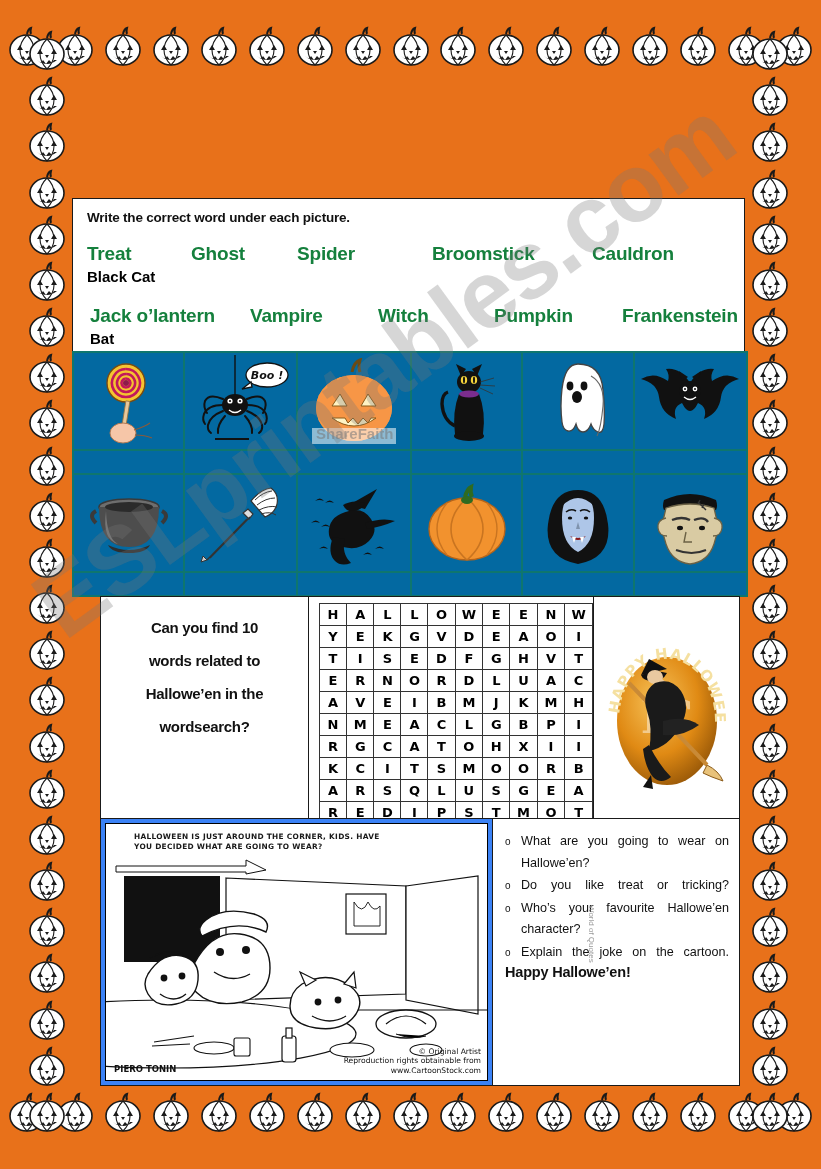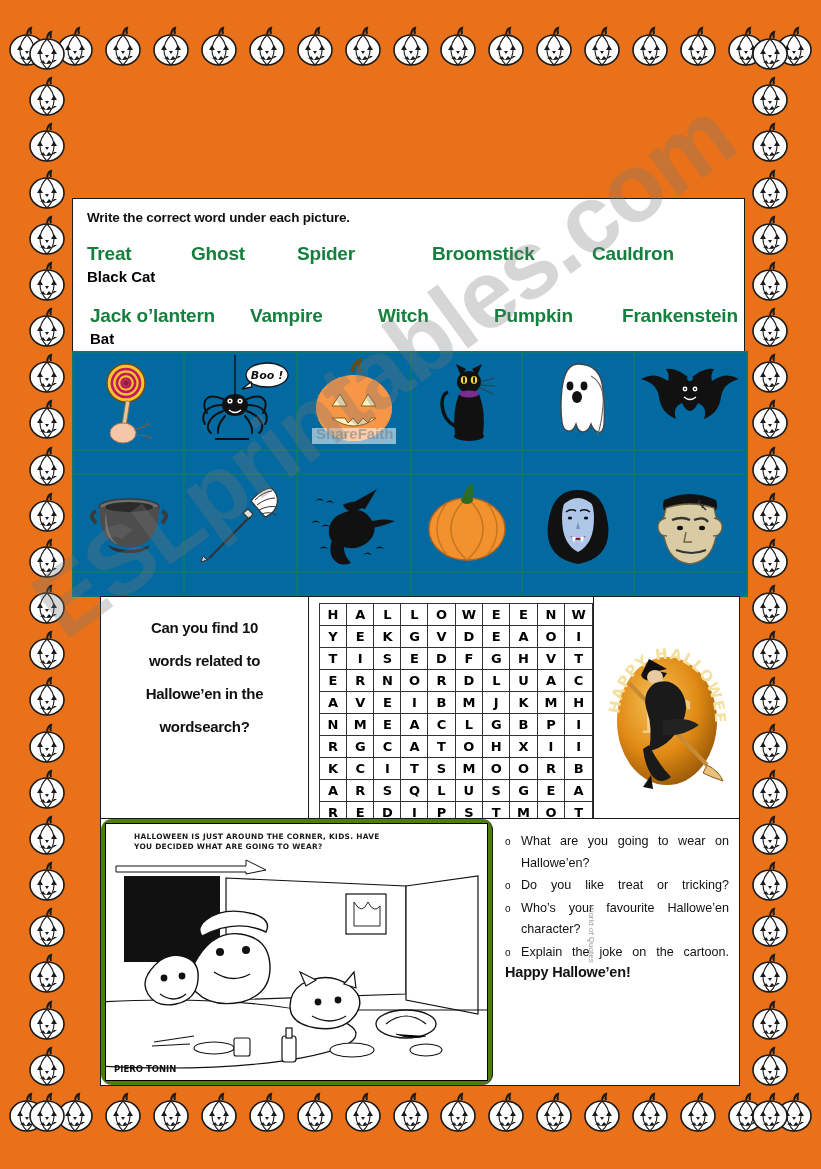--- a/index.html
+++ b/index.html
@@ -158,23 +158,22 @@
   #bottom-box {
     left: 100px; top: 818px; width: 640px; height: 268px;
     border: 1px solid #1a1a1a;
     display: flex;
   }
   .cartoon-pane {
     width: 392px;
     box-sizing: border-box;
     border-right: 1px solid #1a1a1a;
     position: relative;
-    background: #4d7c0f;
+    background: #3b82f6;
     overflow: hidden;
-    border-radius: 11px;
   }
   .cartoon-frame {
     position: absolute;
     left: 4px; top: 4px; right: 4px; bottom: 4px;
     border: 1px solid #000;
     overflow: hidden;
   }
   .caption {
     position: absolute;
     left: 28px; top: 8px;
@@ -1511,20 +1510,25 @@
           <ellipse cx="320" cy="226" rx="16" ry="6" fill="#fff" stroke="#111" stroke-width="1.1"></ellipse>
           <path d="M48 218 l40 -6" stroke="#111" stroke-width="1.2"></path>
           <path d="M46 222 l38 -2" stroke="#111" stroke-width="1.2"></path>
           <rect x="128" y="214" width="16" height="18" rx="2" fill="#fff" stroke="#111" stroke-width="1.1"></rect>
           <path d="M290 210 q16 6 30 2" stroke="#111" stroke-width="1"></path>
         </svg>
         <div class="caption">HALLOWEEN IS JUST AROUND THE CORNER, KIDS. HAVE YOU DECIDED WHAT ARE GOING TO WEAR?</div>
         <div class="credit-artist">
           <span>PIERO TONIN</span>
         </div>
+        <div class="credit-right">
+          <div>© Original Artist</div>
+          <div>Reproduction rights obtainable from</div>
+          <div>www.CartoonStock.com</div>
+        </div>
       </div>
     </div>
 
     <div class="questions-pane">
       <div class="qitem">
         <span class="qbullet">o</span>
         <span class="qtext">What are you going to wear on Hallowe’en?</span>
       </div>
       <div class="qitem">
         <span class="qbullet">o</span>

